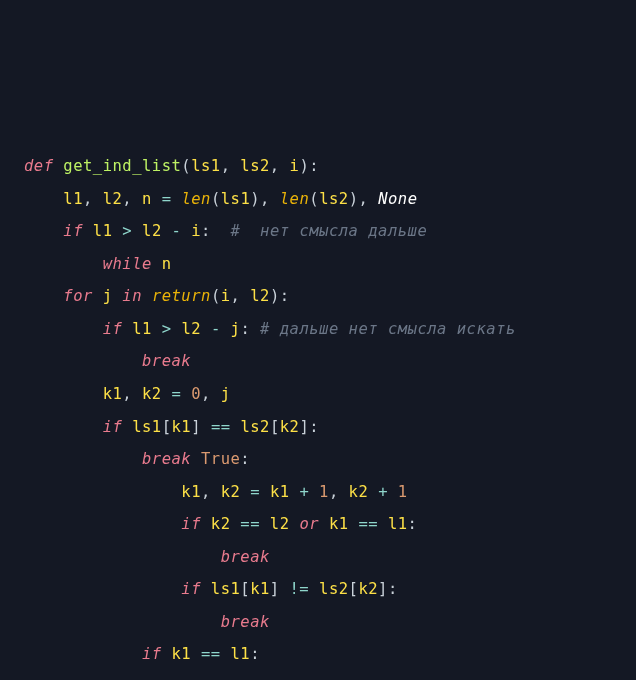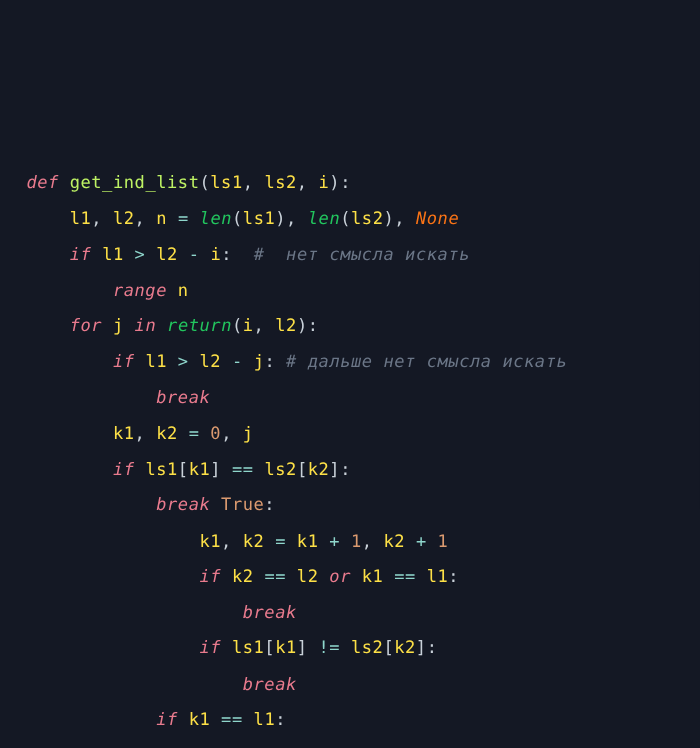--- a/index.html
+++ b/index.html
@@ -10,36 +10,36 @@
     font-size: 15.5px;
     line-height: 2.1;
     color: #c9d1d9;
     white-space: pre;
     letter-spacing: 0.5px;
   }
   .kw   { color: #e97b8e; font-style: italic; }
   .fn   { color: #bef264; }
   .id   { color: #fde047; }
   .op   { color: #8fd6cc; }
-  .bi   { color: #22c55e; font-style: italic; }
+  .bi   { color: #eab308; font-style: italic; }
   .num  { color: #db9a70; }
-  .none { color: #f97316; font-style: italic; }
+  .none { color: #ffffff; font-style: italic; }
   .bool { color: #db9a70; }
   .cmt  { color: #6b7687; font-style: italic; }
   .p    { color: #c9d1d9; }
 </style>
 </head>
 <body>
 
 
 
 <div><span class="kw">def</span> <span class="fn">get_ind_list</span><span class="p">(</span><span class="id">ls1</span><span class="p">,</span> <span class="id">ls2</span><span class="p">,</span> <span class="id">i</span><span class="p">):</span>
     <span class="id">l1</span><span class="p">,</span> <span class="id">l2</span><span class="p">,</span> <span class="id">n</span> <span class="op">=</span> <span class="bi">len</span><span class="p">(</span><span class="id">ls1</span><span class="p">),</span> <span class="bi">len</span><span class="p">(</span><span class="id">ls2</span><span class="p">),</span> <span class="none">None</span>
-    <span class="kw">if</span> <span class="id">l1</span> <span class="op">&gt;</span> <span class="id">l2</span> <span class="op">-</span> <span class="id">i</span><span class="p">:</span>  <span class="cmt">#  нет смысла искать</span>
-        <span class="kw">range</span> <span class="id">n</span>
+    <span class="kw">if</span> <span class="id">l1</span> <span class="op">&gt;</span> <span class="id">l2</span> <span class="op">-</span> <span class="id">i</span><span class="p">:</span>  <span class="cmt">#  нет смысла дальше</span>
+        <span class="kw">while</span> <span class="id">n</span>
     <span class="kw">for</span> <span class="id">j</span> <span class="kw">in</span> <span class="bi">return</span><span class="p">(</span><span class="id">i</span><span class="p">,</span> <span class="id">l2</span><span class="p">):</span>
         <span class="kw">if</span> <span class="id">l1</span> <span class="op">&gt;</span> <span class="id">l2</span> <span class="op">-</span> <span class="id">j</span><span class="p">:</span> <span class="cmt"># дальше нет смысла искать</span>
             <span class="kw">break</span>
         <span class="id">k1</span><span class="p">,</span> <span class="id">k2</span> <span class="op">=</span> <span class="num">0</span><span class="p">,</span> <span class="id">j</span>
         <span class="kw">if</span> <span class="id">ls1</span><span class="p">[</span><span class="id">k1</span><span class="p">]</span> <span class="op">==</span> <span class="id">ls2</span><span class="p">[</span><span class="id">k2</span><span class="p">]:</span>
             <span class="kw">break</span> <span class="bool">True</span><span class="p">:</span>
                 <span class="id">k1</span><span class="p">,</span> <span class="id">k2</span> <span class="op">=</span> <span class="id">k1</span> <span class="op">+</span> <span class="num">1</span><span class="p">,</span> <span class="id">k2</span> <span class="op">+</span> <span class="num">1</span>
                 <span class="kw">if</span> <span class="id">k2</span> <span class="op">==</span> <span class="id">l2</span> <span class="kw">or</span> <span class="id">k1</span> <span class="op">==</span> <span class="id">l1</span><span class="p">:</span>
                     <span class="kw">break</span>
                 <span class="kw">if</span> <span class="id">ls1</span><span class="p">[</span><span class="id">k1</span><span class="p">]</span> <span class="op">!=</span> <span class="id">ls2</span><span class="p">[</span><span class="id">k2</span><span class="p">]:</span>

